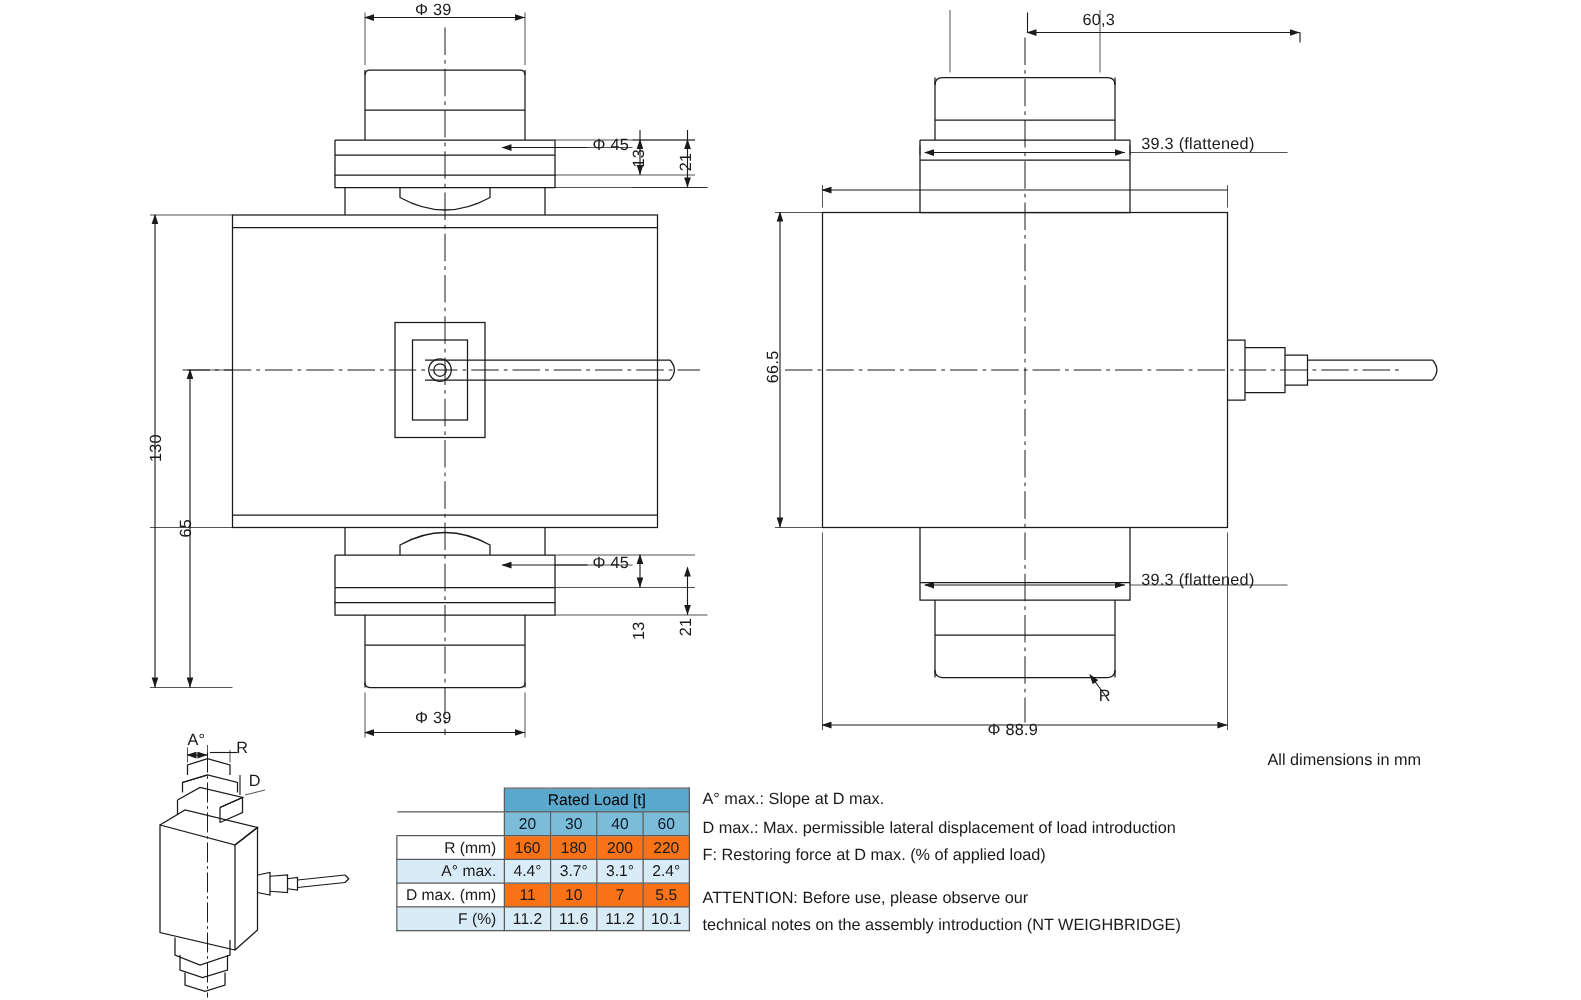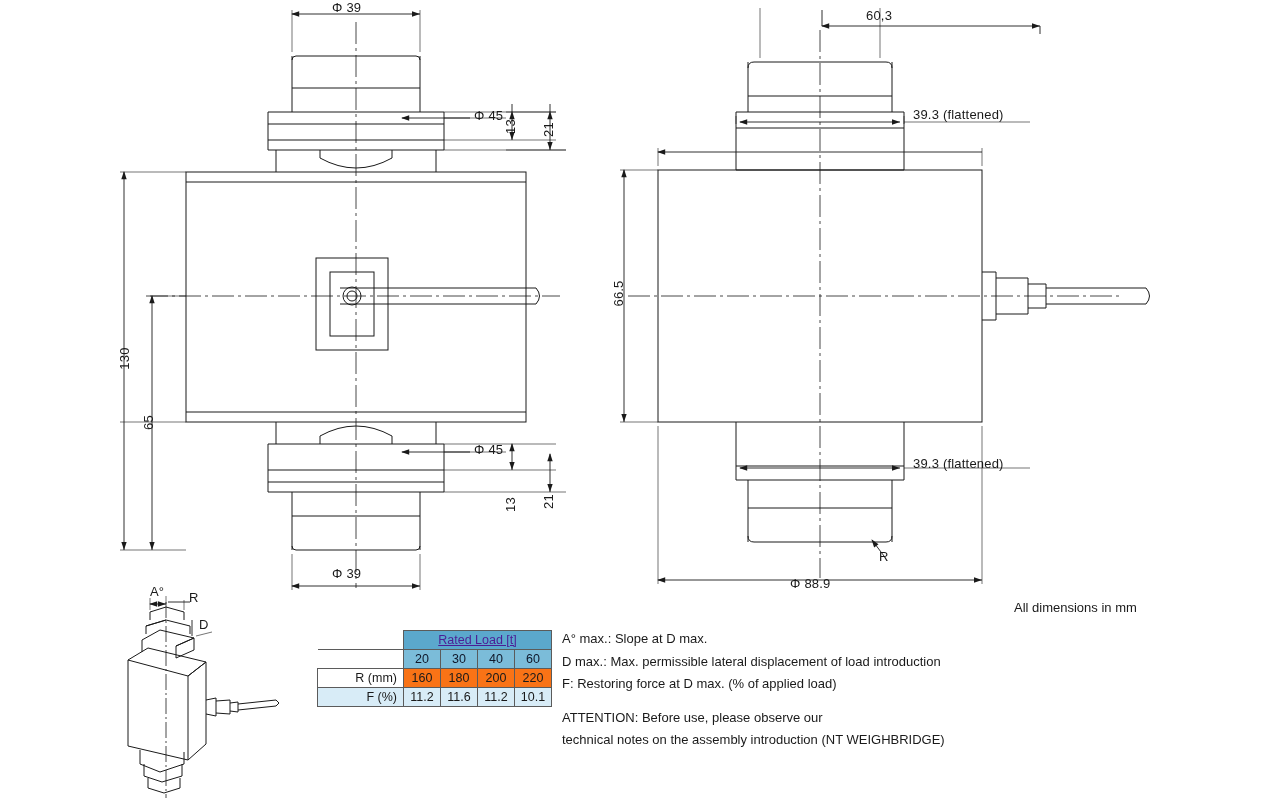--- a/index.html
+++ b/index.html
@@ -48,22 +48,21 @@
   .spec-table td, .spec-table th {
     border: 1px solid #5b5b5b;
     padding: 1px 5px;
     text-align: center;
     font-weight: normal;
     height: 19px;
     box-sizing: border-box;
   }
   .spec-table .hdr-main {
     background: #5ba8cd;
-    color: #4c1d95;
-    text-decoration: underline;
+    color: #000000;
   }
   .spec-table .hdr-sub {
     background: #7bbcd9;
     color: #0f172a;
   }
   .spec-table .rowlab {
     text-align: right;
     padding-right: 6px;
     min-width: 86px;
     background: #ffffff;
@@ -347,20 +346,34 @@
       <th class="hdr-sub">60</th>
     </tr>
     <tr>
       <td class="rowlab">R (mm)</td>
       <td class="val">160</td>
       <td class="val">180</td>
       <td class="val">200</td>
       <td class="val">220</td>
     </tr>
     <tr>
+      <td class="rowlab tint">A° max.</td>
+      <td class="val tint">4.4°</td>
+      <td class="val tint">3.7°</td>
+      <td class="val tint">3.1°</td>
+      <td class="val tint">2.4°</td>
+    </tr>
+    <tr>
+      <td class="rowlab">D max. (mm)</td>
+      <td class="val">11</td>
+      <td class="val">10</td>
+      <td class="val">7</td>
+      <td class="val">5.5</td>
+    </tr>
+    <tr>
       <td class="rowlab tint">F (%)</td>
       <td class="val tint">11.2</td>
       <td class="val tint">11.6</td>
       <td class="val tint">11.2</td>
       <td class="val tint">10.1</td>
     </tr>
   </tbody>
     </table>
 
   <div class="notes">

